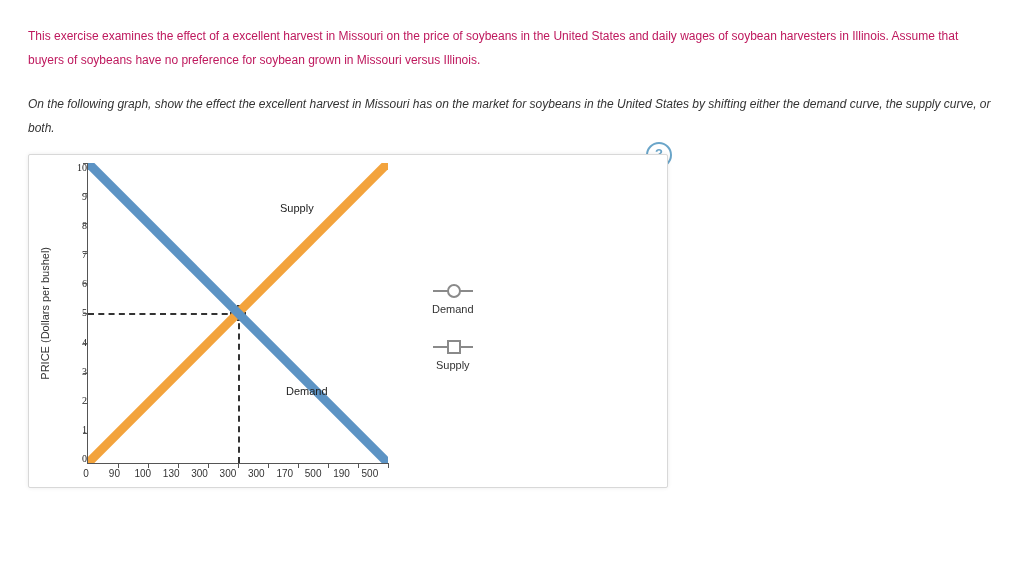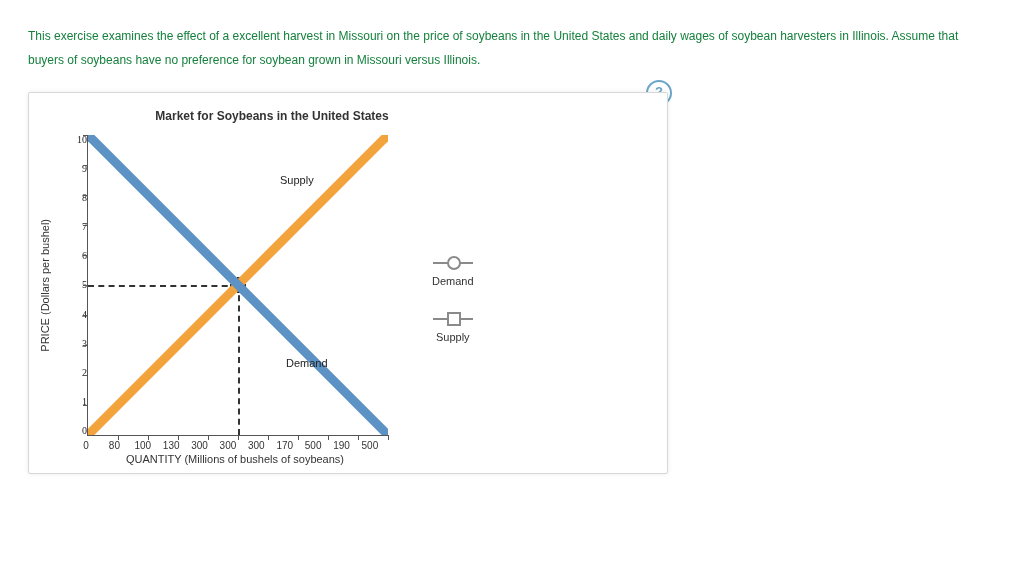--- a/index.html
+++ b/index.html
@@ -11,21 +11,21 @@
     color: #333;
     width: 1024px;
   }
   .page {
     padding: 12px 28px 20px 28px;
     box-sizing: border-box;
   }
   .intro {
     font-size: 12px;
     line-height: 2.0;
-    color: #15803d;
+    color: #be185d;
     margin-bottom: 20px;
   }
   .instruction {
     font-style: italic;
     font-size: 12px;
     line-height: 2.0;
     margin-bottom: 14px;
   }
 
   .panel-wrap {
@@ -214,27 +214,27 @@
   .handle.square .dot { border-radius: 0; }
 
 </style>
 </head>
 <body>
 
 <div class="page">
 
   <p class="intro">This exercise examines the effect of a excellent harvest in Missouri on the price of soybeans in the United States and daily wages of soybean harvesters in Illinois. Assume that buyers of soybeans have no preference for soybean grown in Missouri versus Illinois.</p>
 
+  <p class="instruction">On the following graph, show the effect the excellent harvest in Missouri has on the market for soybeans in the United States by shifting either the demand curve, the supply curve, or both.</p>
 
   <div class="panel-wrap">
     <div class="help-btn">?</div>
 
     <div class="panel">
 
-      <div class="chart-title">Market for Soybeans in the United States</div>
 
       <div class="chart-row">
 
         <div class="ylabel">PRICE (Dollars per bushel)</div>
 
         <div class="y-ticks">
           <span>10</span>
           <span>9</span>
           <span>8</span>
           <span>7</span>
@@ -298,29 +298,28 @@
                 <div class="dot"></div>
               </div>
             <div class="name">Supply</div>
           </div>
         </div>
 
       </div>
 
       <div class="x-ticks">
         <span>0</span>
-        <span>80</span>
+        <span>90</span>
         <span>100</span>
         <span>130</span>
         <span>300</span>
         <span>300</span>
         <span>300</span>
         <span>170</span>
         <span>500</span>
         <span>190</span>
         <span>500</span>
       </div>
-      <div class="xlabel">QUANTITY (Millions of bushels of soybeans)</div>
 
     </div>
   </div>
 
 </div>
 
 </body></html>

